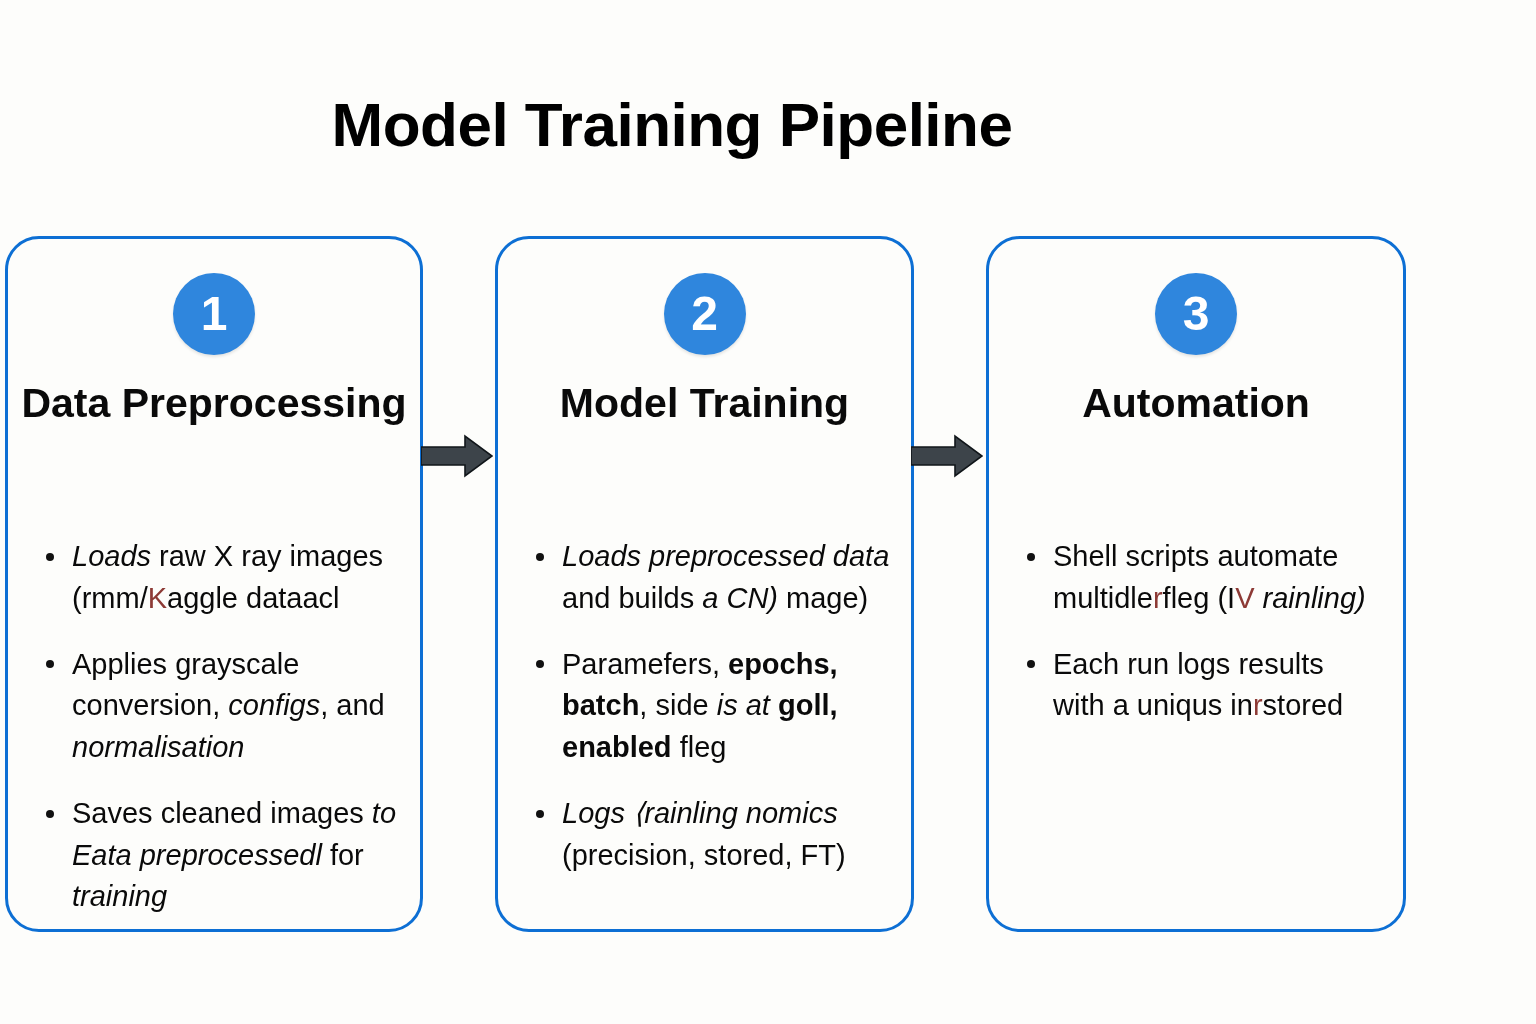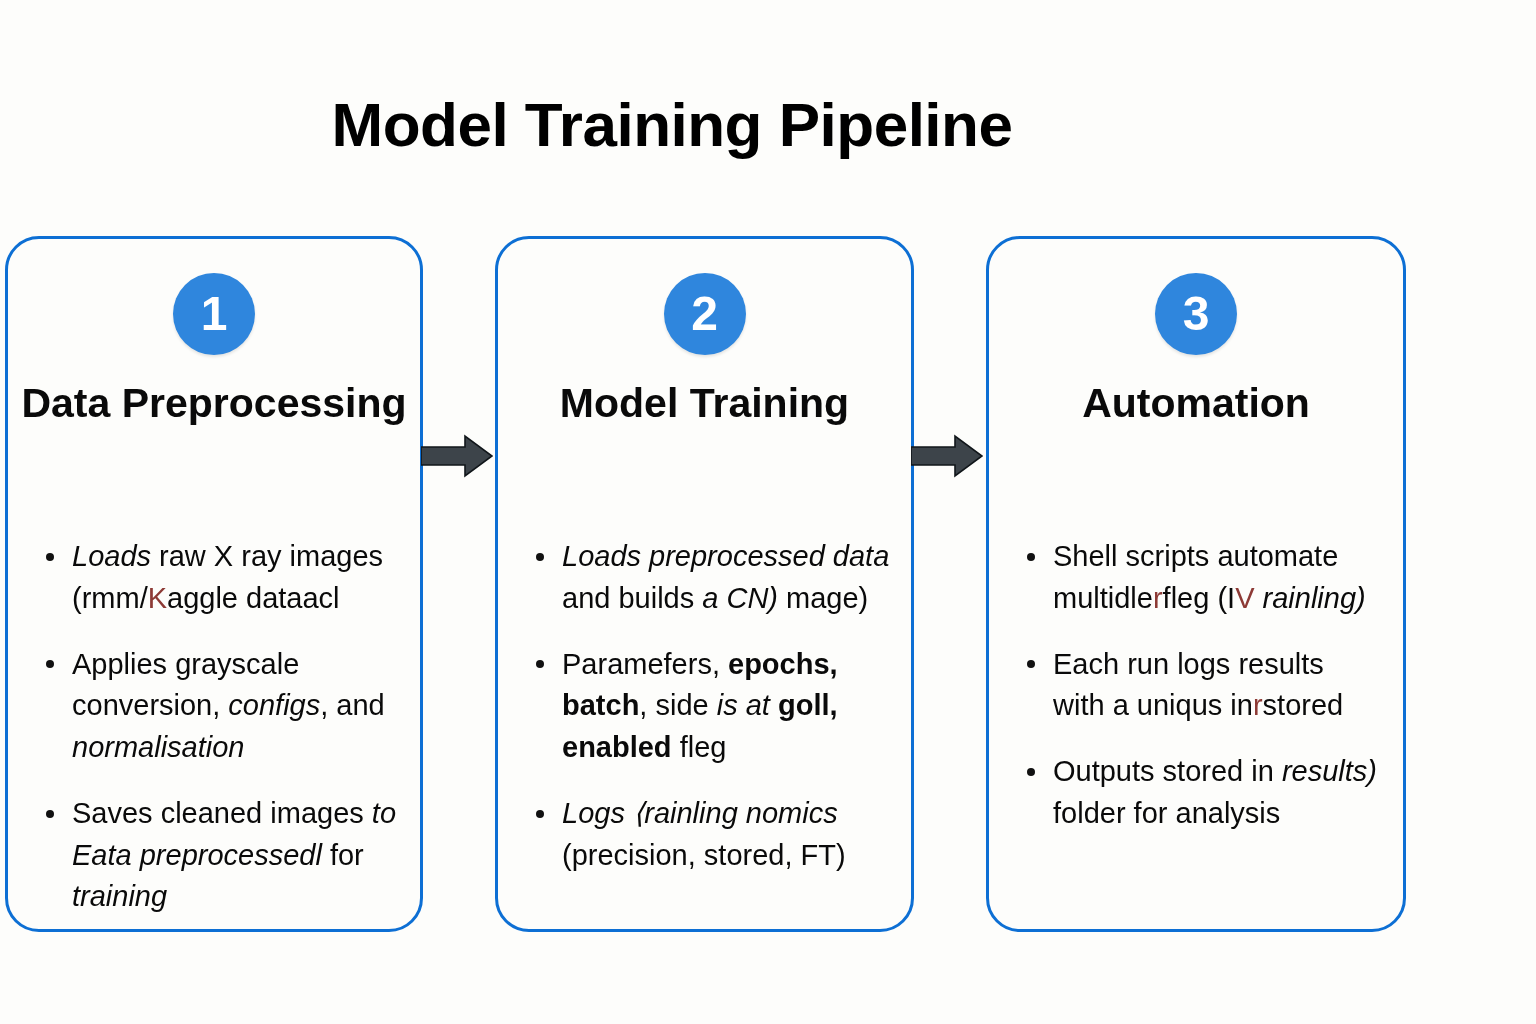--- a/index.html
+++ b/index.html
@@ -170,17 +170,16 @@
       <polygon points="0,13 44,13 44,2 71,22 44,42 44,31 0,31" fill="#3d444a" stroke="#11161a" stroke-width="1.6" stroke-linejoin="miter"></polygon>
     </svg>
   </div>
 
   <div class="card" id="card-3">
     <div class="step-badge">3</div>
     <div class="card-heading">Automation</div>
     <ul class="bullets">
         <li><span class="dot"></span><span><span>Shell scripts automate multidle</span><span class="glitch-red">r</span><span>fleg (I</span><span class="glitch-red">V</span><span class="it"> rainling)</span></span></li>
         <li><span class="dot"></span><span><span>Each run logs results with a uniqus in</span><span class="glitch-red">r</span><span>stored</span></span></li>
-        <li><span class="dot"></span><span><span>Outputs stored in </span><span class="it">results)</span><span> folder for analysis</span></span></li>
       </ul>
   </div>
 
 </div>
 
 </body></html>

